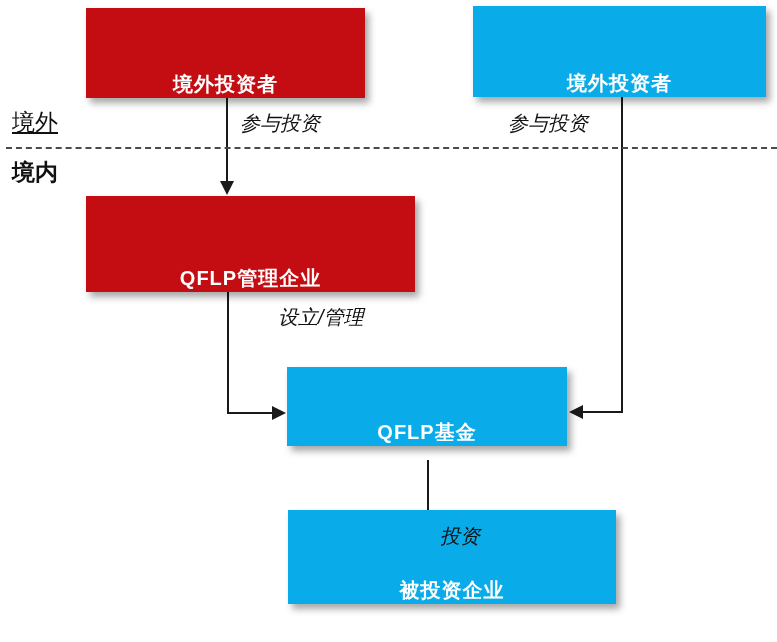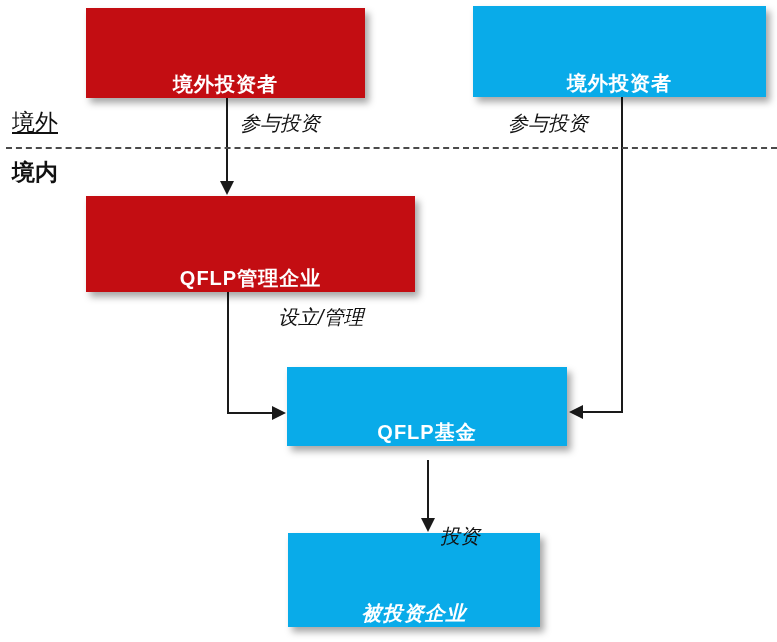--- a/index.html
+++ b/index.html
@@ -36,21 +36,21 @@
     box-sizing: border-box;
     text-align: center;
   }
   .node.red  { background: var(--box-red, #C30D12); }
   .node.blue { background: var(--box-blue, #09ABE9); }
 
   .node-investor-left   { left: 86px;  top: 8px;   width: 279px; height: 90px; }
   .node-investor-right  { left: 473px; top: 6px;   width: 293px; height: 91px; }
   .node-qflp-manager    { left: 86px;  top: 196px; width: 329px; height: 96px; }
   .node-qflp-fund       { left: 287px; top: 367px; width: 280px; height: 79px; }
-  .node-investee        { left: 288px; top: 533px; width: 252px; height: 94px; font-style: italic; }
+  .node-investee        { left: 288px; top: 510px; width: 328px; height: 94px; }
 
   .region-label {
     position: absolute;
     color: var(--label-text, #111111);
     font-size: 23px;
     line-height: 1.1;
   }
   .region-offshore { left: 12px; top: 110px; text-decoration: underline; }
   .region-onshore  { left: 12px; top: 160px; font-weight: bold; }
 

